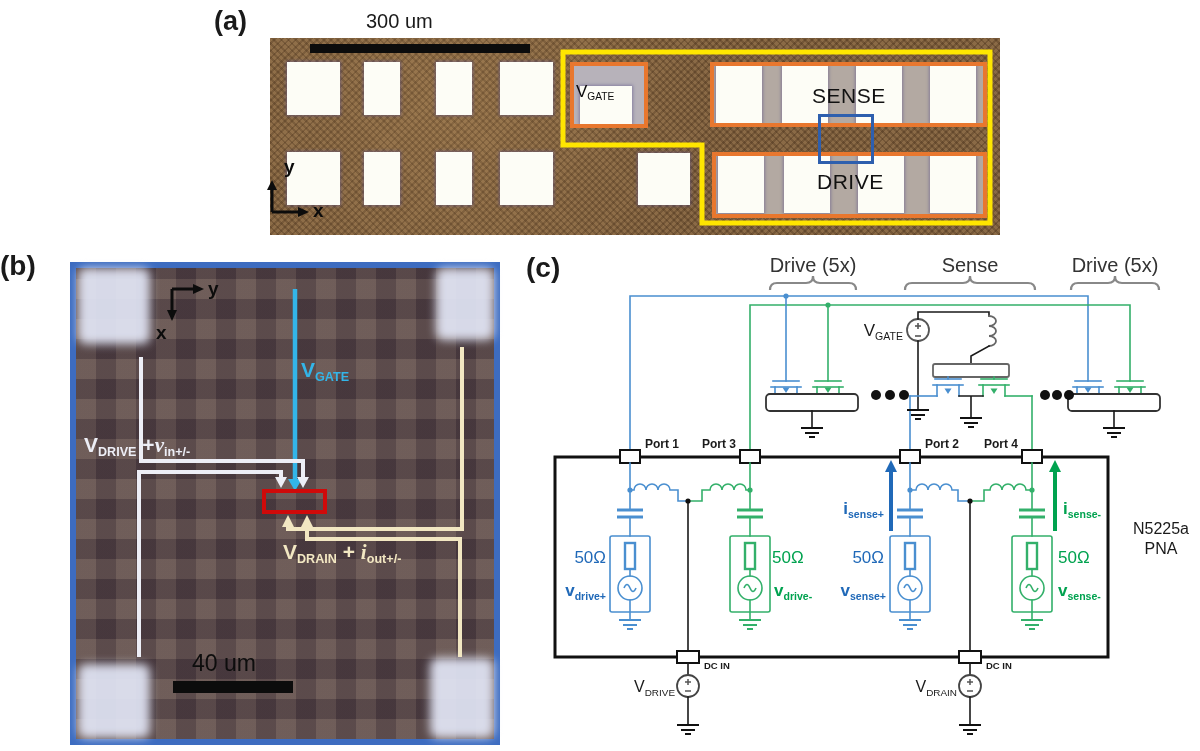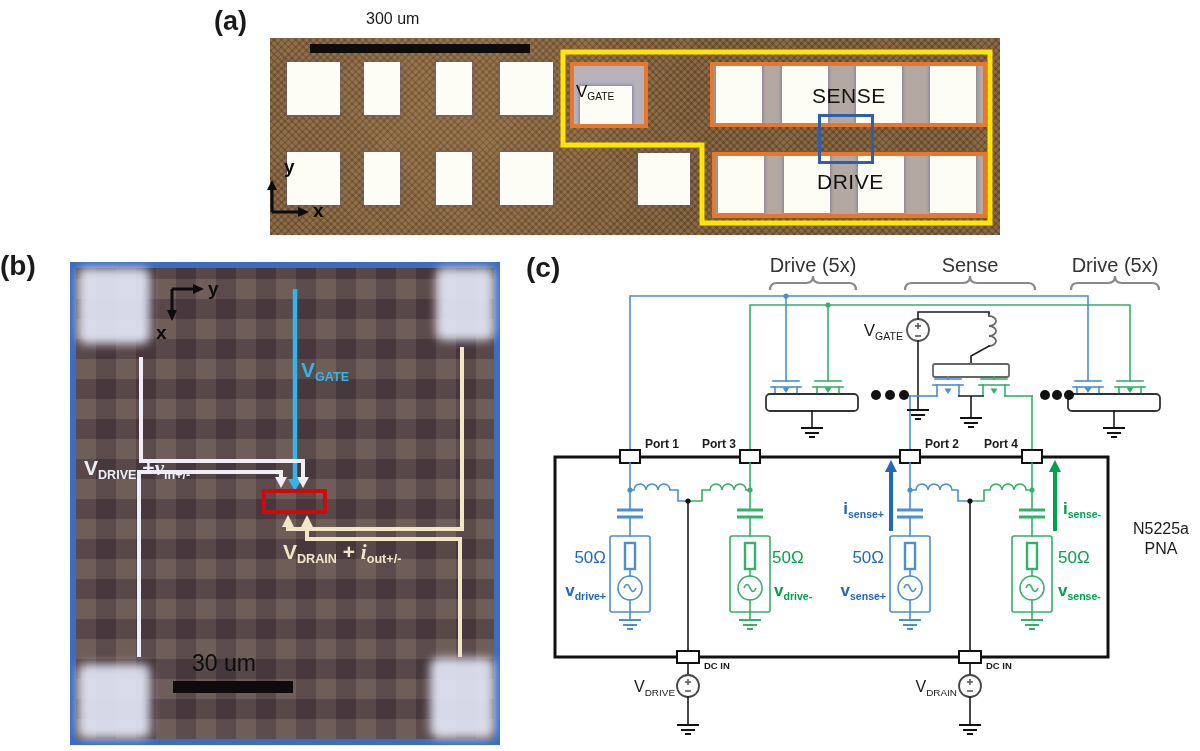--- a/index.html
+++ b/index.html
@@ -85,42 +85,42 @@
 <div class="pad" style="left:784px;top:156px;width:46px;height:57px;"></div>
 <div class="pad" style="left:858px;top:156px;width:46px;height:57px;"></div>
 <div class="pad" style="left:930px;top:156px;width:46px;height:57px;"></div>
 
 <div class="obox" style="left:570px;top:62px;width:78px;height:66px;"></div>
 <div class="obox" style="left:710px;top:62px;width:277px;height:65px;"></div>
 <div class="obox" style="left:712px;top:152px;width:275px;height:66px;"></div>
 <div class="bluebox" style="left:818px;top:114px;width:56px;height:50px;"></div>
 
 <div class="fig-label" style="left:214px;top:6px;">(a)</div>
-<div class="txt" style="left:366px;top:10px;font-size:16px;">300 um</div>
+<div class="txt" style="left:366px;top:10px;font-size:20px;">300 um</div>
 <div class="scalebar" style="left:310px;top:44px;width:220px;height:9px;"></div>
 <div class="txt" style="left:576px;top:82px;font-size:17px;color:#0b0b0b;"><span>V</span><span class="sub">GATE</span></div>
 <div class="txt panel-label-dark" style="left:812px;top:84px;">SENSE</div>
 <div class="txt panel-label-dark" style="left:817px;top:170px;">DRIVE</div>
 <div class="txt axis-label" style="left:284px;top:156px;">y</div>
 <div class="txt axis-label" style="left:313px;top:200px;">x</div>
 
 <div class="abs b-micro"></div>
 <div class="corner-glow" style="left:78px;top:268px;width:72px;height:76px;"></div>
 <div class="corner-glow" style="left:436px;top:268px;width:58px;height:72px;"></div>
 <div class="corner-glow" style="left:78px;top:664px;width:72px;height:74px;"></div>
 <div class="corner-glow" style="left:430px;top:658px;width:64px;height:80px;"></div>
 <div class="redbox" style="left:262px;top:489px;width:65px;height:25px;"></div>
 
 <div class="fig-label" style="left:0px;top:250px;font-size:28px;">(b)</div>
 <div class="txt axis-label" style="left:208px;top:278px;">y</div>
 <div class="txt axis-label" style="left:156px;top:322px;">x</div>
 <div class="txt b-big" style="left:301px;top:358px;color:var(--cyan);"><span>V</span><span class="sub">GATE</span></div>
-<div class="txt b-big" style="left:84px;top:456px;color:var(--white_trace);"><span>V</span><span class="sub">DRIVE</span>&nbsp;<span>+</span><span class="script-var">v</span><span class="sub">in+/-</span></div>
+<div class="txt b-big" style="left:84px;top:433px;color:var(--white_trace);"><span>V</span><span class="sub">DRIVE</span>&nbsp;<span>+</span><span class="script-var">v</span><span class="sub">in+/-</span></div>
 <div class="txt b-big" style="left:283px;top:540px;color:var(--cream);"><span>V</span><span class="sub">DRAIN</span>&nbsp;<span>+</span>&nbsp;<span class="script-var">i</span><span class="sub">out+/-</span></div>
-<div class="txt" style="left:192px;top:650px;font-size:23px;color:#0d0d0d;">30 um</div>
+<div class="txt" style="left:192px;top:650px;font-size:23px;color:#0d0d0d;">40 um</div>
 <div class="scalebar" style="left:173px;top:681px;width:120px;height:12px;"></div>
 
 <svg class="layer" width="1200" height="751" viewBox="0 0 1200 751">
 
   <polygon points="563,52 990,52 990,223 702,223 702,145 563,145" fill="none" stroke="var(--yellow)" stroke-width="5"></polygon>
 
   <g stroke="#0c0c0c" stroke-width="3" fill="#0c0c0c">
     <line x1="272" y1="212" x2="272" y2="188"></line>
       <polygon points="272,180 267,190 277,190" stroke="none"></polygon>
     <line x1="272" y1="212" x2="300" y2="212"></line>

